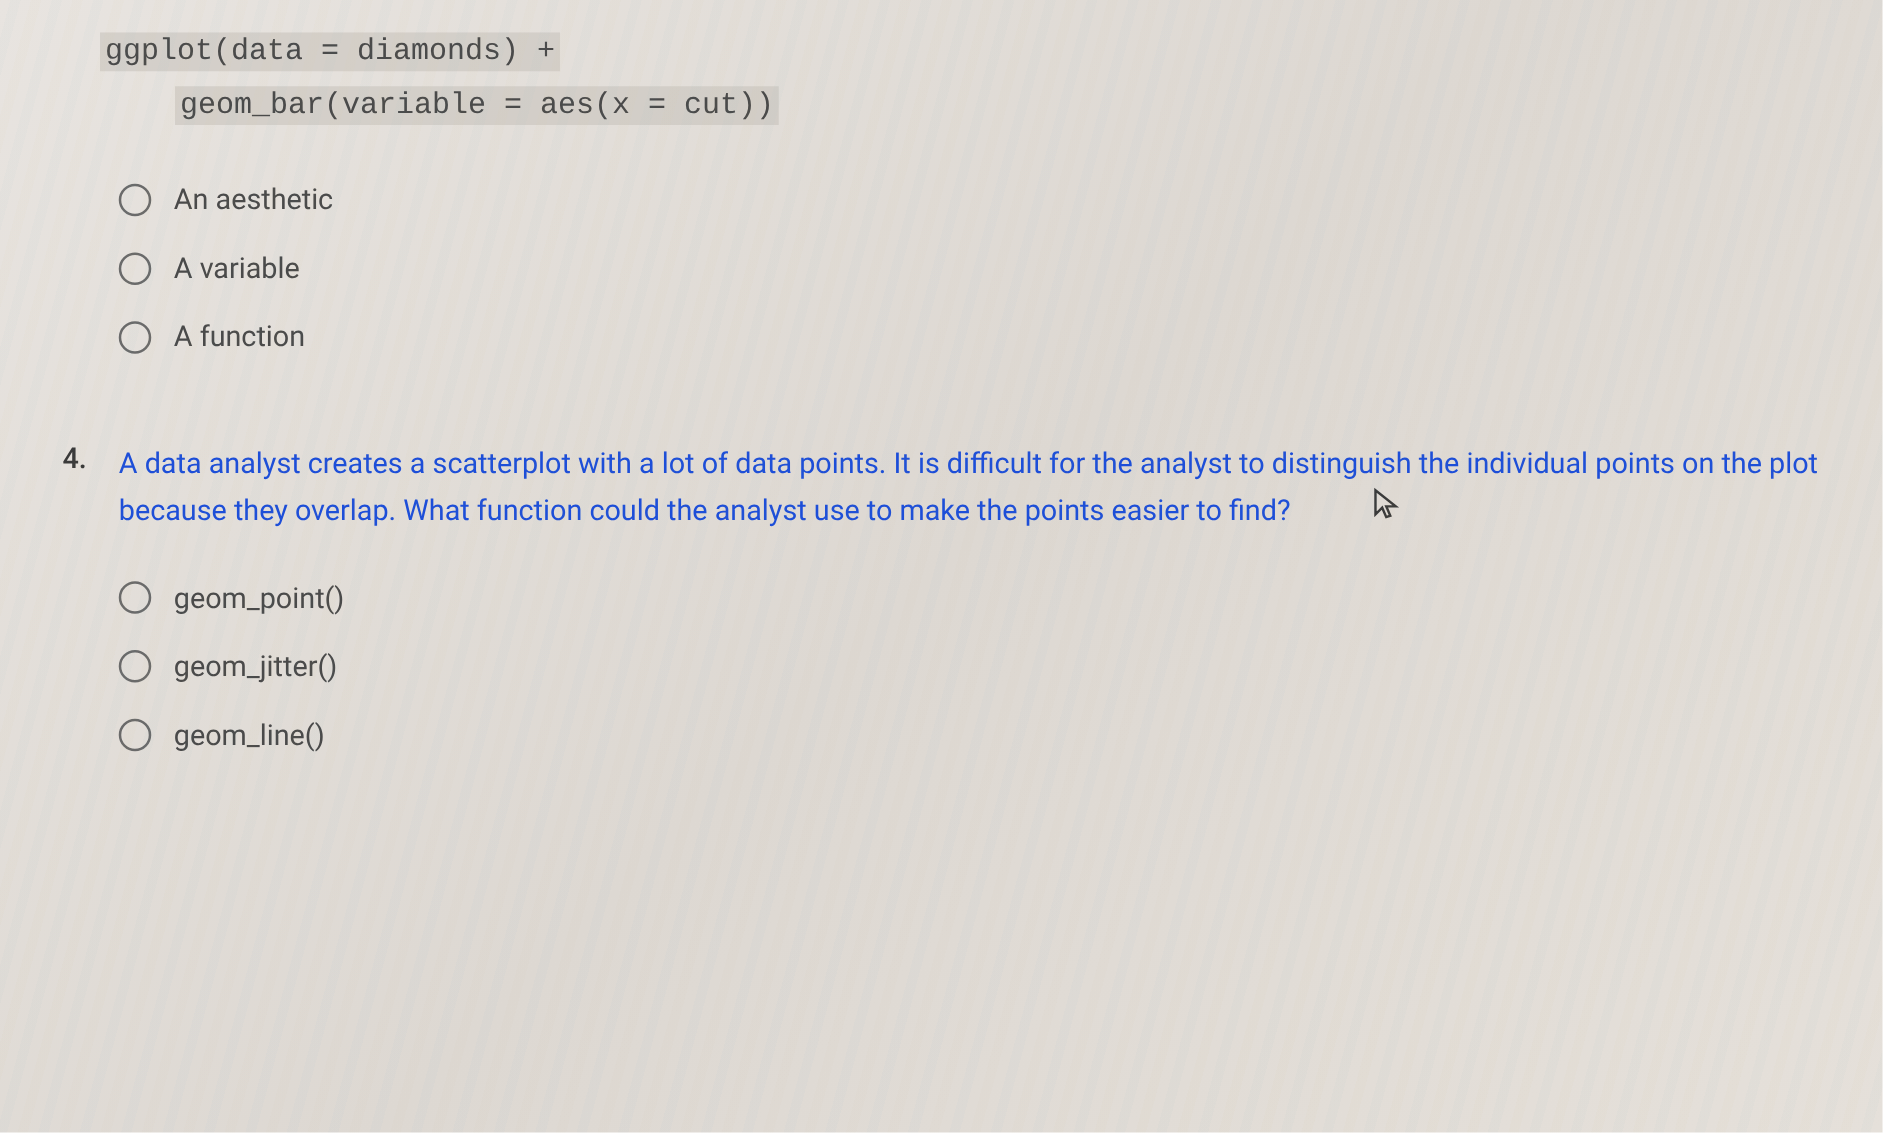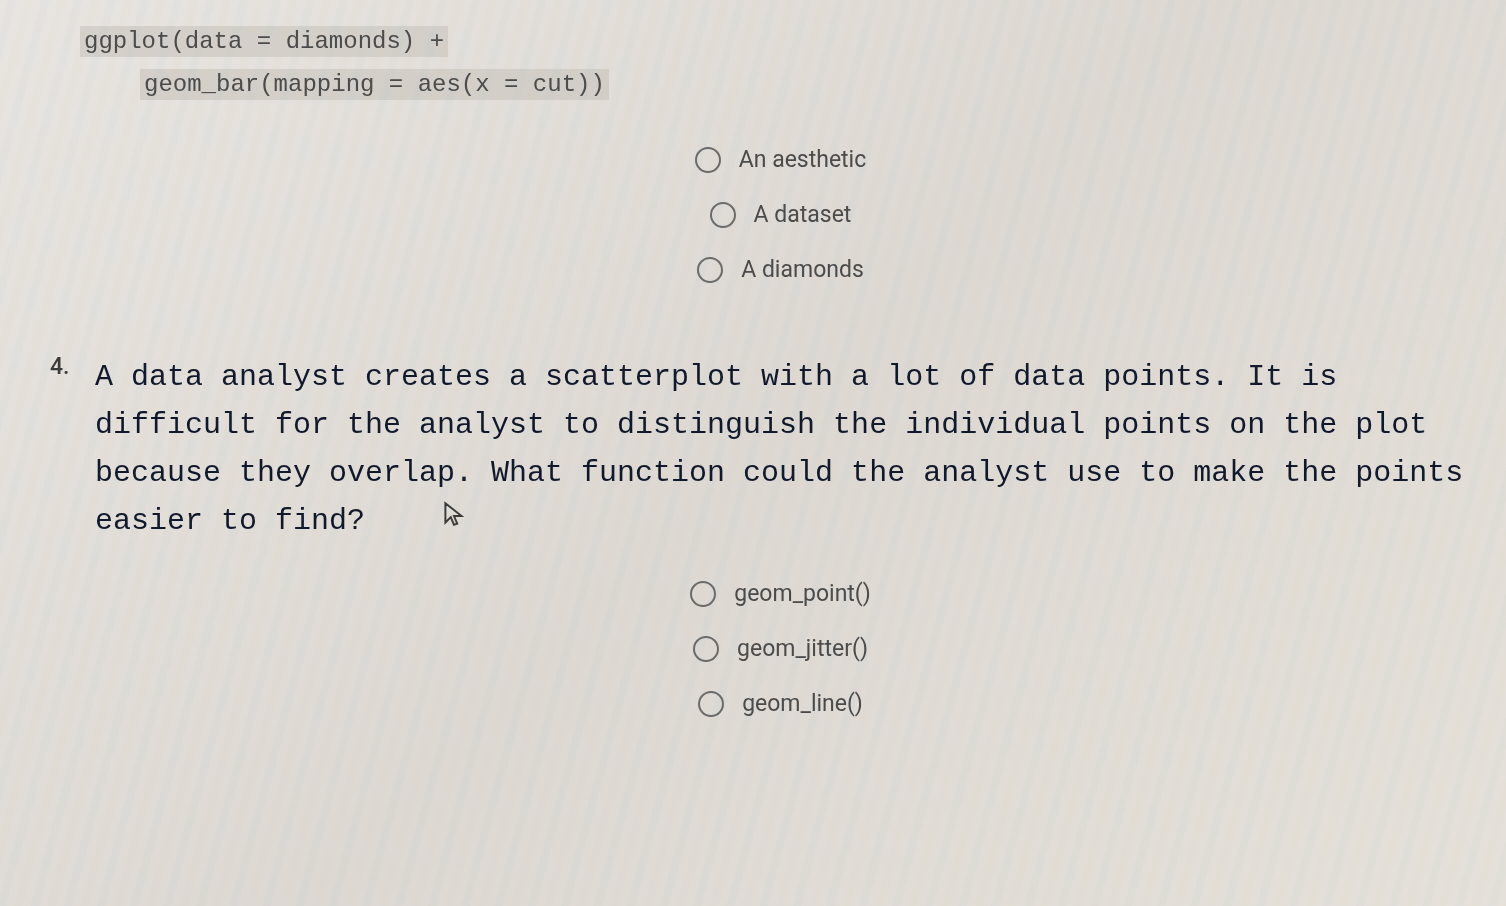--- a/index.html
+++ b/index.html
@@ -53,21 +53,20 @@
     }
     .options-group {
       margin-left: 55px;
       margin-bottom: 70px;
     }
     .option-row {
       display: flex;
       align-items: center;
       margin-bottom: 28px;
       cursor: pointer;
-      justify-content: center;
     }
     .radio {
       width: 26px;
       height: 26px;
       border: 2px solid #6a6a6a;
       border-radius: 50%;
       margin-right: 18px;
       flex-shrink: 0;
       background: transparent;
     }
@@ -82,58 +81,57 @@
     .question-number {
       font-size: 23px;
       color: #3a3a3a;
       font-weight: 500;
       width: 55px;
       flex-shrink: 0;
       text-align: left;
       padding-left: 10px;
     }
     .question-text {
-      font-size: 30px;
-      color: #0f172a;
+      font-size: 23px;
+      color: #1d4ed8;
       line-height: 1.6;
       flex: 1;
-      font-family: Liberation Mono, monospace;
     }
     .cursor-icon {
       display: inline-block;
       vertical-align: middle;
       margin-left: 60px;
     }
   </style>
 </head>
 <body>
 
 <div class="moire-overlay"></div>
 
 <div class="code-block">
   <span class="code-line">
     <span class="code-highlight">ggplot(data = diamonds) +</span>
   </span>
   <span class="code-line code-indent">
-    <span class="code-highlight">geom_bar(mapping = aes(x = cut))</span>
+    <span class="code-highlight">geom_bar(variable = aes(x = cut))</span>
   </span>
 </div>
 
 <div class="options-group">
   <div class="option-row">
     <div class="radio"></div>
     <span class="option-label">An aesthetic</span>
   </div>
   <div class="option-row">
     <div class="radio"></div>
-    <span class="option-label">A dataset</span>
+    <span class="option-label">A variable</span>
   </div>
   <div class="option-row">
     <div class="radio"></div>
-    <span class="option-label">A diamonds</span>
+    <span class="option-label">A function</span>
   </div>
 </div>
 
 <div class="question-block">
   <div class="question-number">4.</div>
   <div class="question-text">
     <span>A data analyst creates a scatterplot with a lot of data points. It is difficult for the analyst to distinguish the individual points on the plot because they overlap. What function could the analyst use to make the points easier to find?</span>
     <span class="cursor-icon">
       <svg width="22" height="28" viewBox="0 0 20 26">
         <path d="M 2 2 L 2 20 L 7 15 L 10 22 L 13 21 L 10 14 L 17 14 Z" fill="none" stroke="#3a3a3a" stroke-width="1.8"></path>

